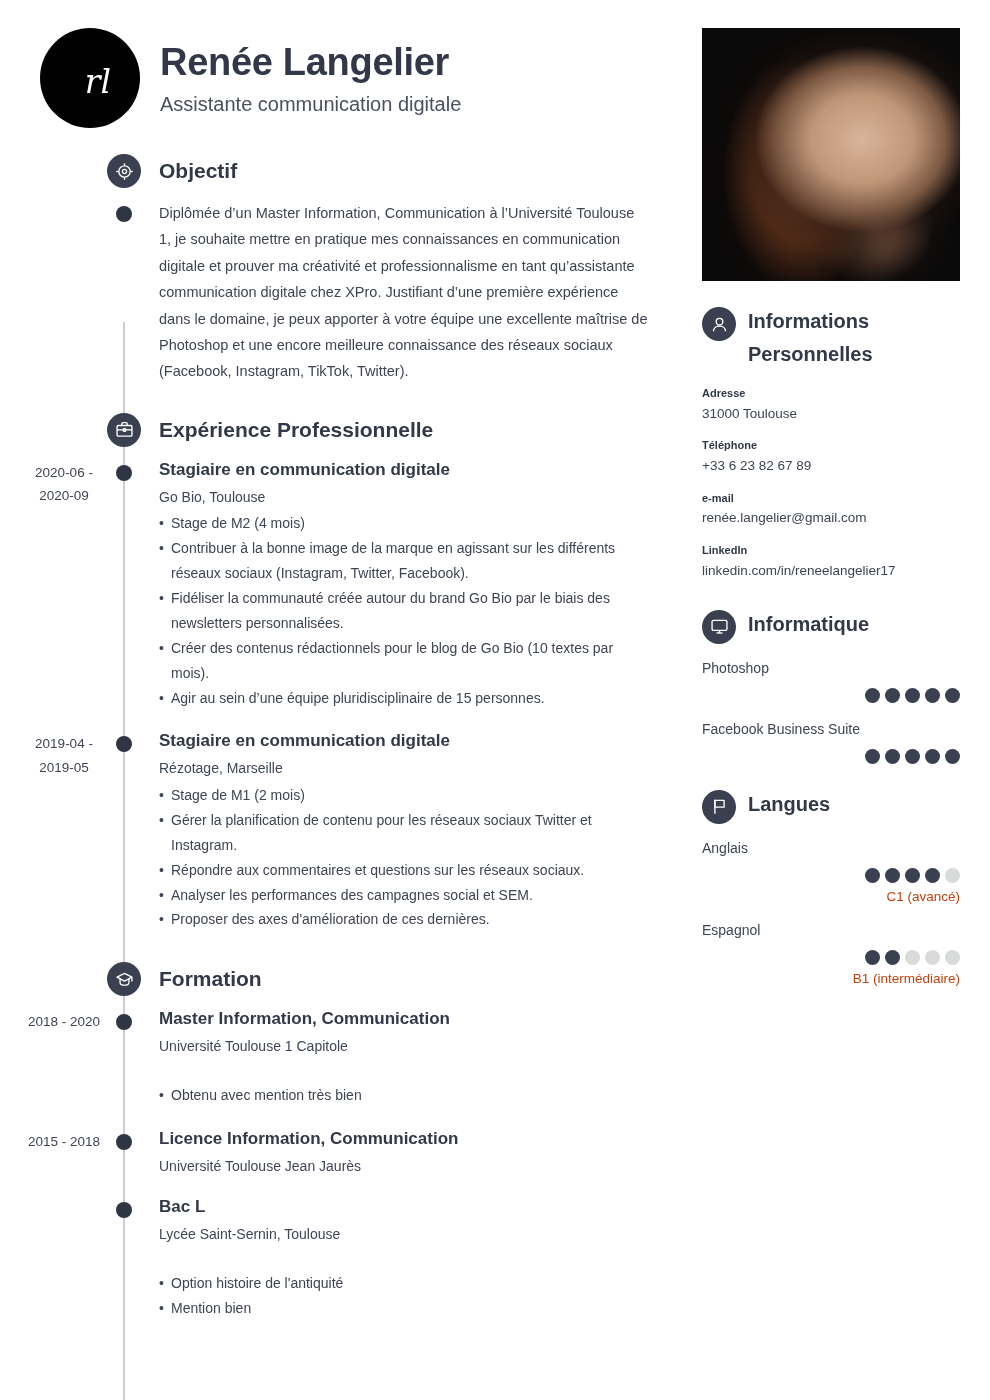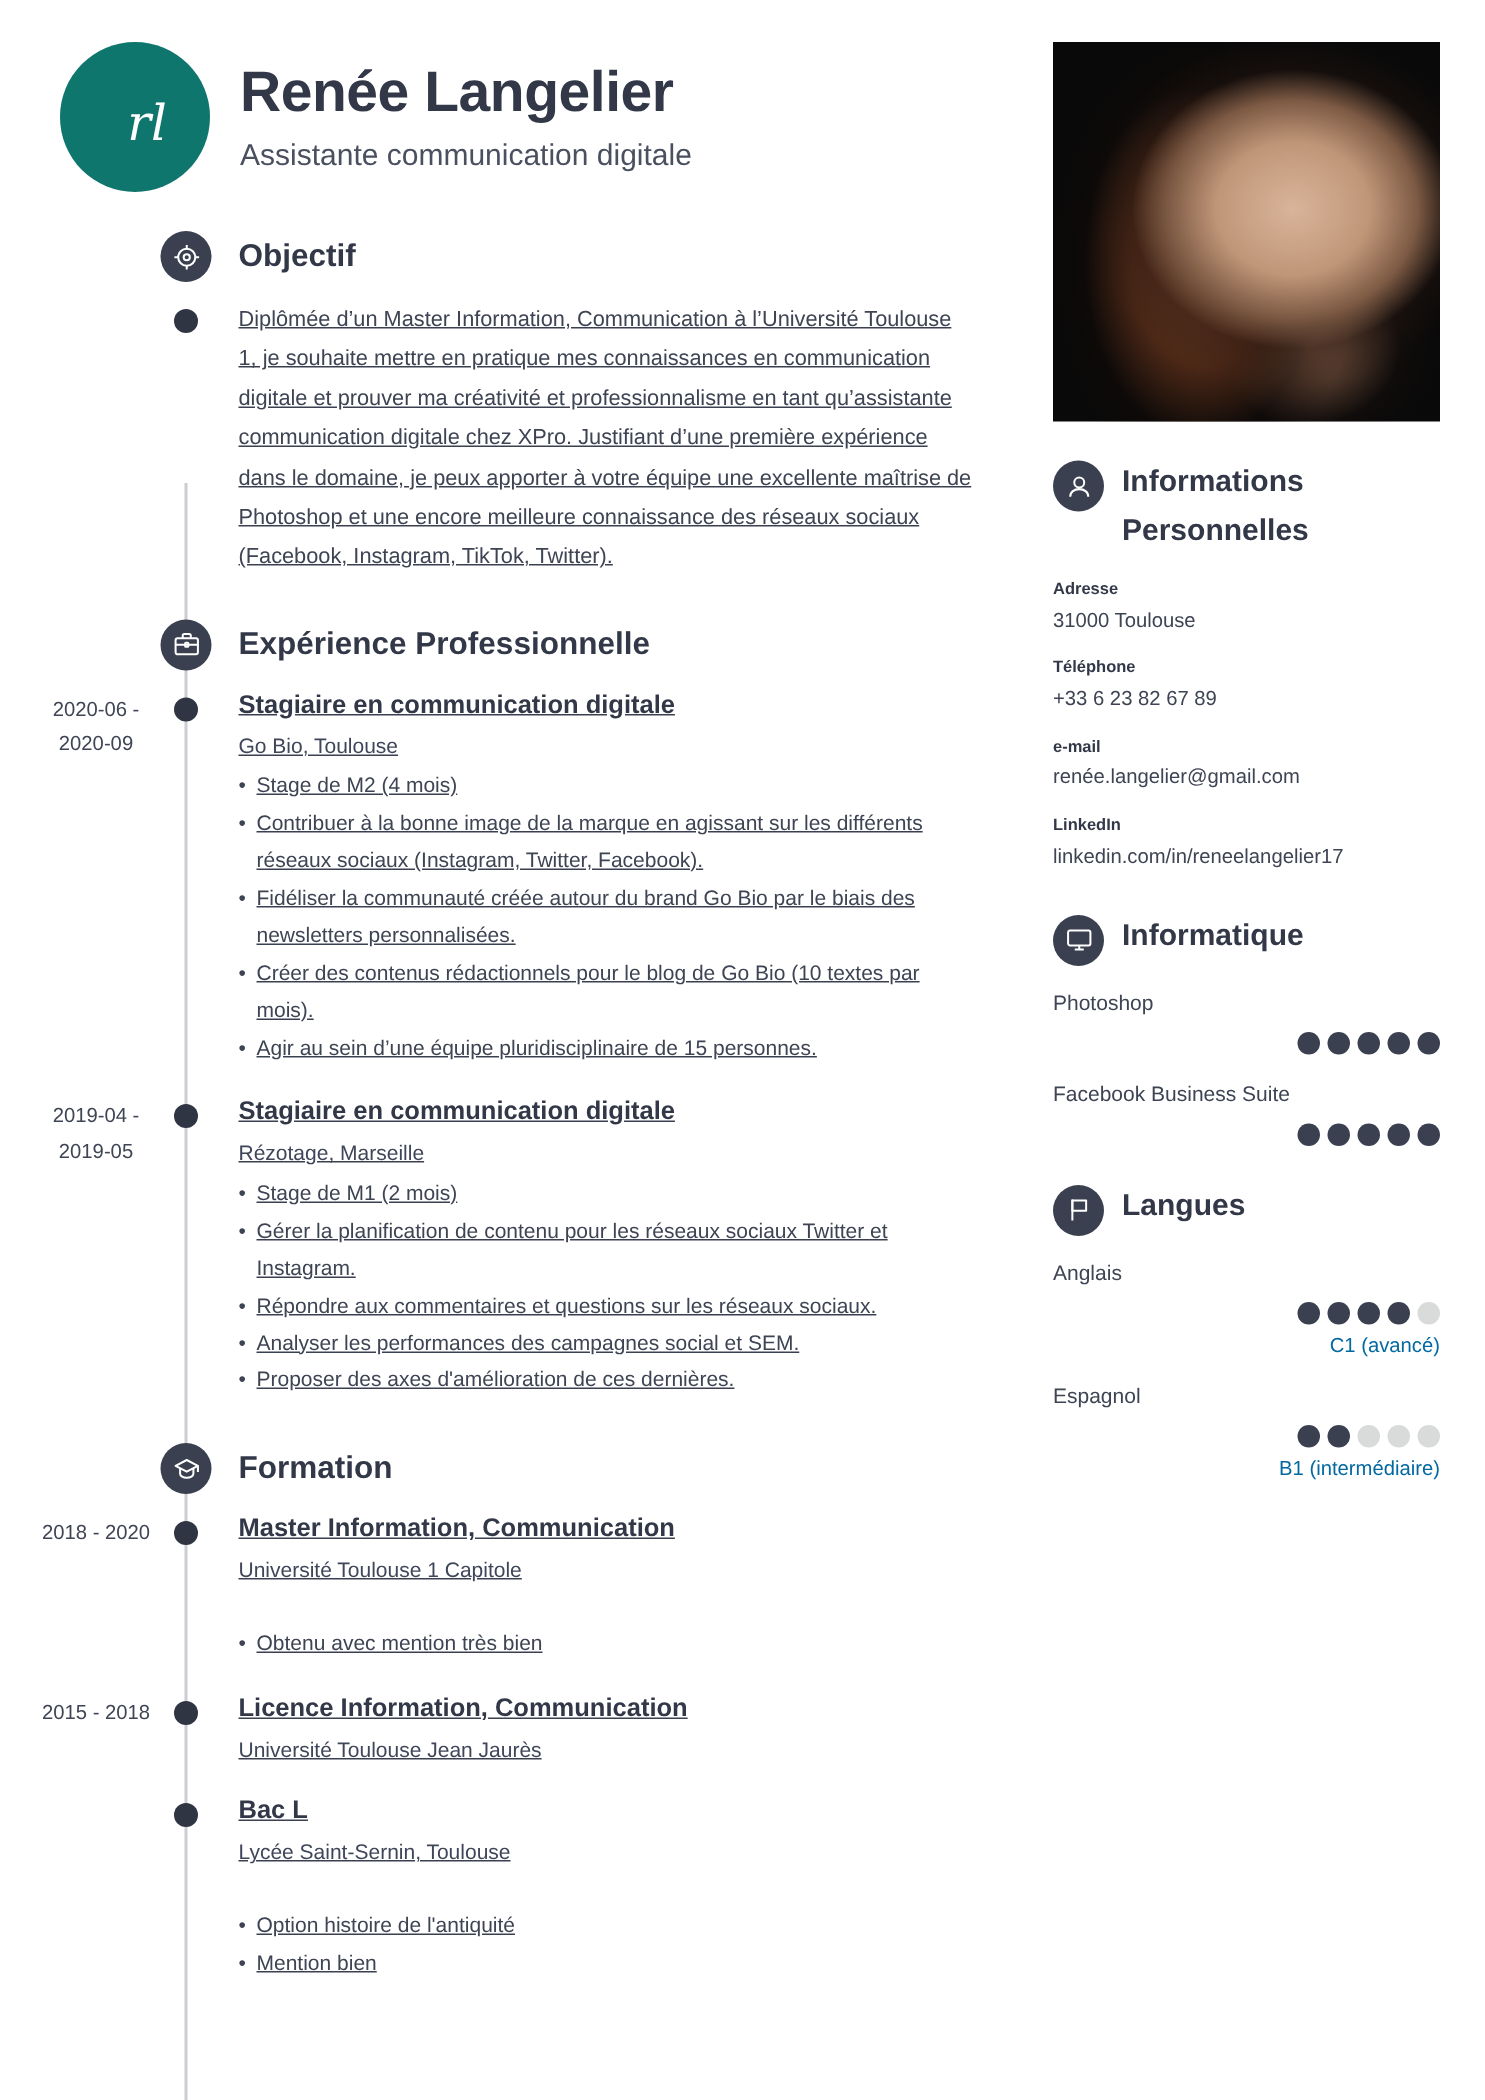--- a/index.html
+++ b/index.html
@@ -19,21 +19,21 @@
   
   .header {
     position: absolute;
     left: 40px; top: 28px;
     width: 640px; height: 110px;
     display: flex; align-items: flex-start;
   }
   .monogram {
     width: 100px; height: 100px;
     border-radius: 50%;
-    background: #0f766e;
+    background: #000000;
     display: flex;
     align-items: flex-end;
     justify-content: center;
     flex: 0 0 100px;
   }
   .monogram span {
     font-family: "DejaVu Serif", serif;
     font-style: italic;
     font-size: 33px;
     color: #ffffff;
@@ -86,21 +86,21 @@
     display: flex; align-items: center; justify-content: center;
   }
   .sec-icon svg { display: block; }
   .section-head .sec-title {
     margin-left: 159px;
     font-size: 21px;
     font-weight: bold;
     color: #323848;
   }
 
-  .entry { position: relative; padding-left: 159px; padding-right: 38px; min-height: 22px; text-decoration: underline; }
+  .entry { position: relative; padding-left: 159px; padding-right: 38px; min-height: 22px; }
   .entry .bullet-dot {
     position: absolute;
     left: 116px;
     top: 6px;
     width: 16px; height: 16px;
     border-radius: 50%;
     background: #2f3542;
   }
   .entry .dates {
     position: absolute;
@@ -211,21 +211,21 @@
   }
   .dots i {
     width: 15px; height: 15px;
     border-radius: 50%;
     background: #d9dada;
     display: block;
   }
   .dots i.on { background: #3a4050; }
   .rate-level {
     font-size: 13.5px;
-    color: #0369a1;
+    color: #c2410c;
     text-align: right;
     margin-top: 6px;
   }
 </style>
 </head>
 <body>
 
 <div class="page">
 
   <div class="header">

